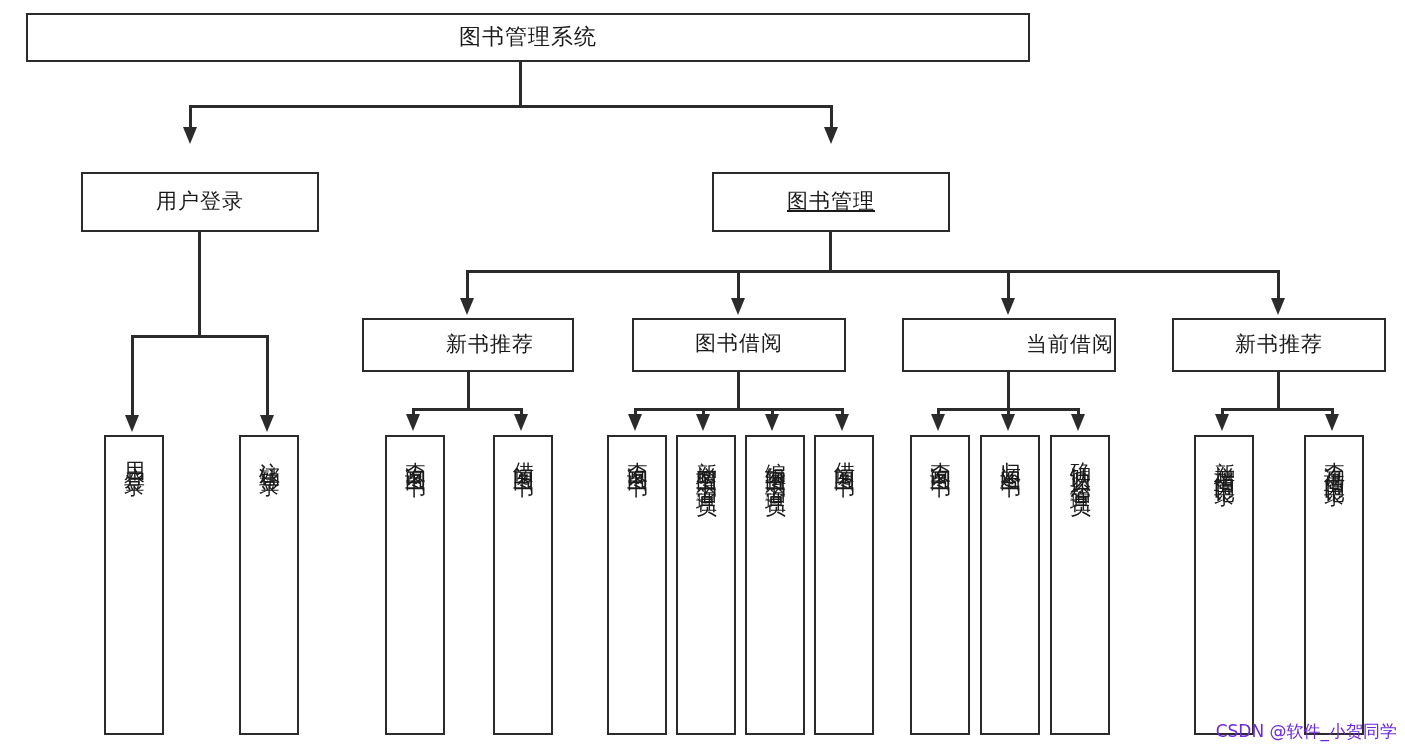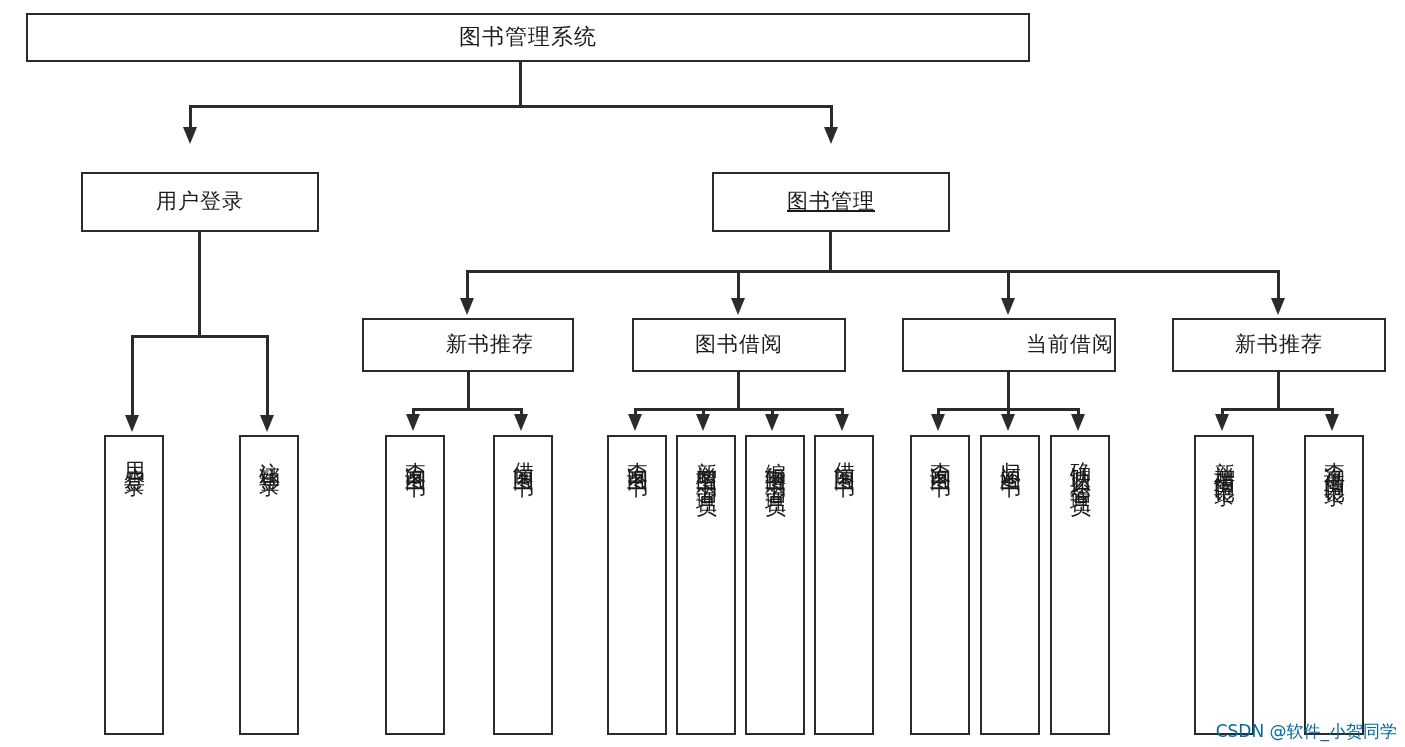--- a/index.html
+++ b/index.html
@@ -69,21 +69,21 @@
     border-right: 7px solid transparent;
     border-top: 17px solid #2b2b2b;
   }
 
   
   #watermark {
     position: absolute;
     right: 8px;
     bottom: 4px;
     font-size: 17px;
-    color: #0369a1;
+    color: #6d28d9;
     white-space: nowrap;
     font-family: "DejaVu Sans", "Liberation Sans", sans-serif;
   }
 </style>
 </head>
 <body>
 
 <div id="canvas">
 
   <div class="node h root" style="left:26px; top:13px; width:1004px; height:49px;">
@@ -121,21 +121,21 @@
   <div class="ln v" style="left:737px; top:270px; width:3px; height:30px;"></div>
   <div class="arrow" style="left:731px; top:298px;"></div>
   <div class="ln v" style="left:1007px; top:270px; width:3px; height:30px;"></div>
   <div class="arrow" style="left:1001px; top:298px;"></div>
   <div class="ln v" style="left:1277px; top:270px; width:3px; height:30px;"></div>
   <div class="arrow" style="left:1271px; top:298px;"></div>
 
   <div class="node h" style="left:362px; top:318px; width:212px; height:54px;padding-left:44px;">
     <span>新书推荐</span>
   </div>
-  <div class="node h" style="left:632px; top:318px; width:214px; height:54px;">
+  <div class="node h" style="left:632px; top:318px; width:214px; height:54px;font-family:Liberation Mono, monospace;">
     <span>图书借阅</span>
   </div>
   <div class="node h" style="left:902px; top:318px; width:214px; height:54px;justify-content:flex-end;">
     <span>当前借阅</span>
   </div>
   <div class="node h" style="left:1172px; top:318px; width:214px; height:54px;">
     <span>新书推荐</span>
   </div>
 
   <div class="ln v" style="left:467px; top:372px; width:3px; height:38px;"></div>

